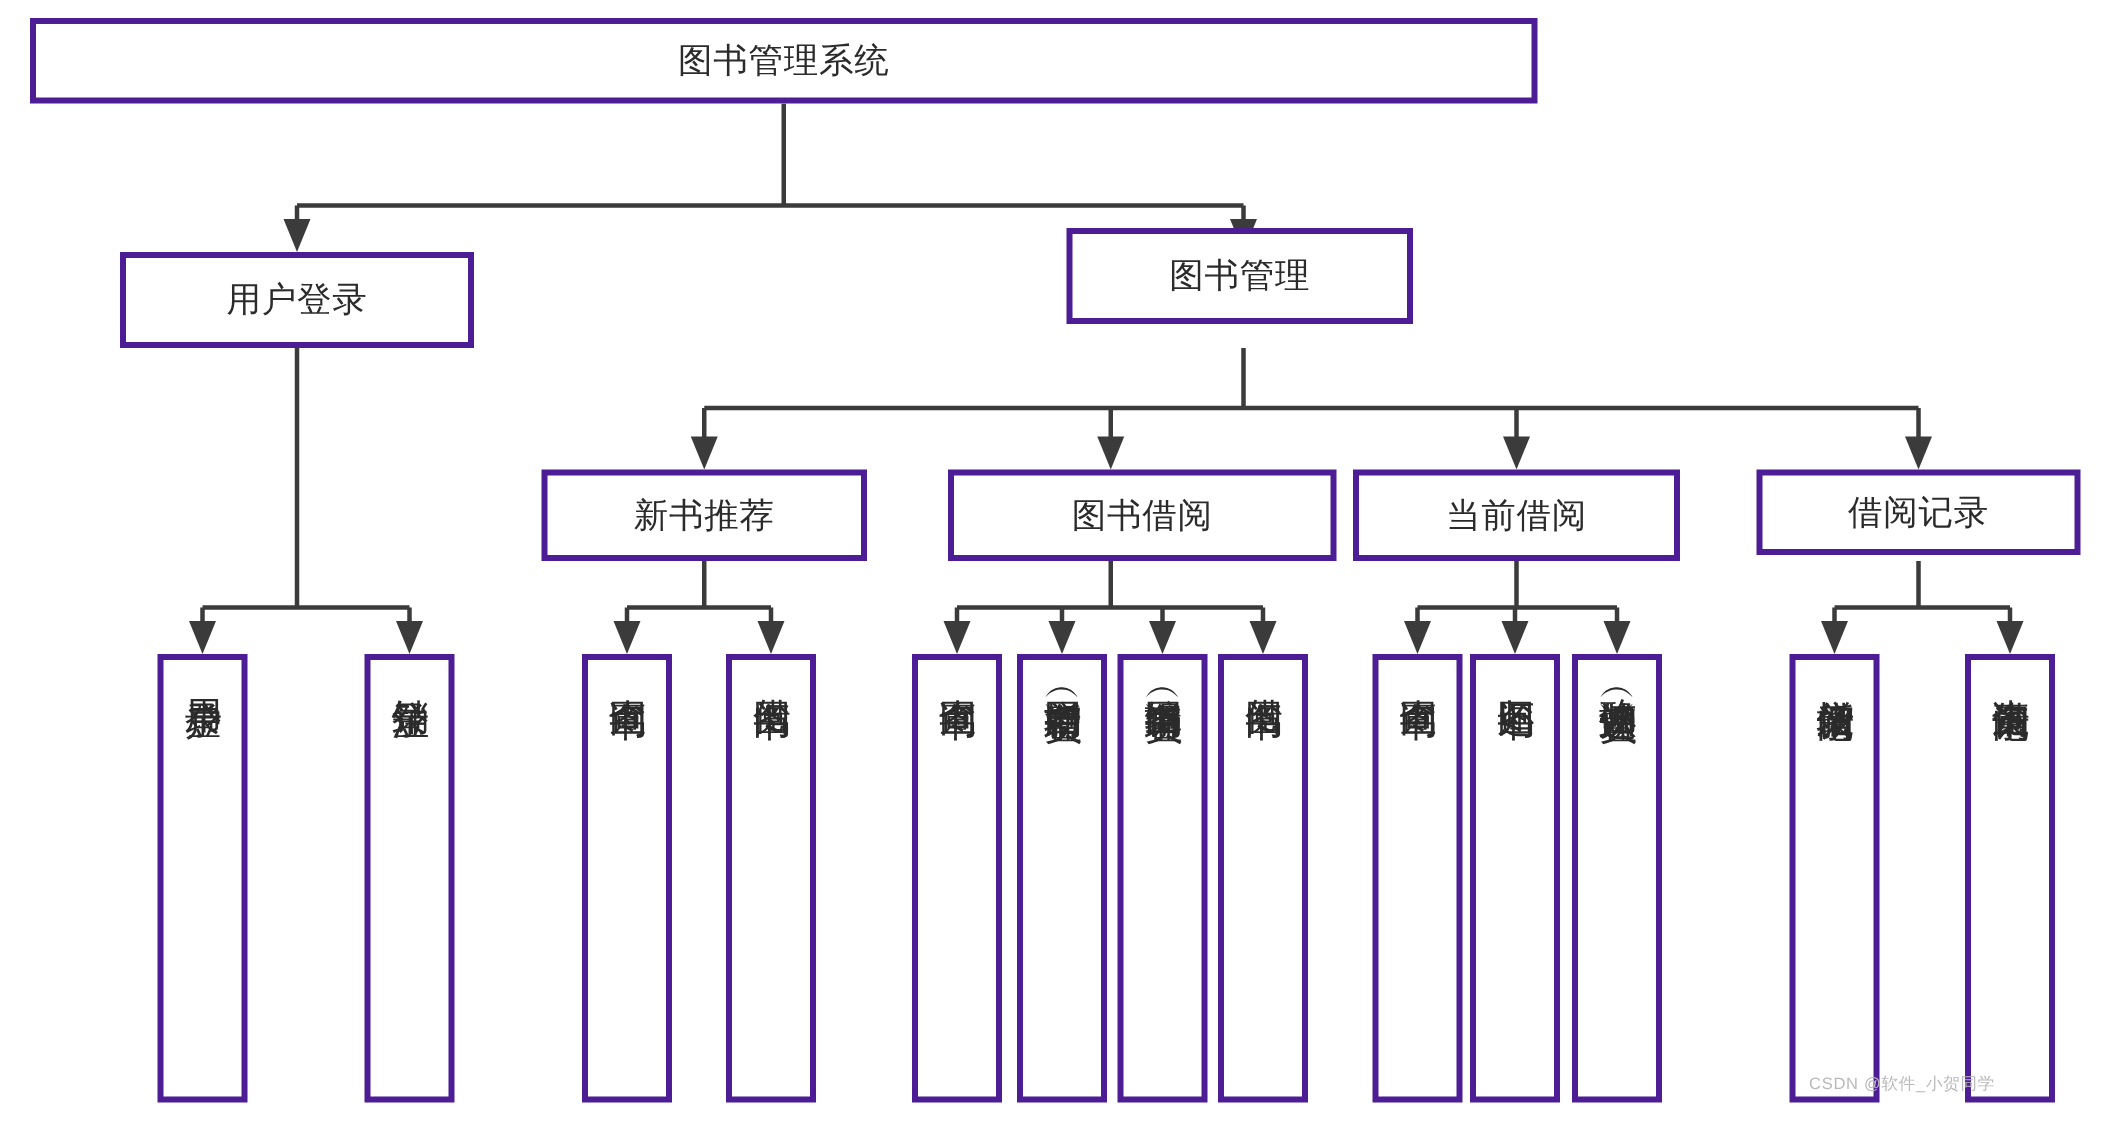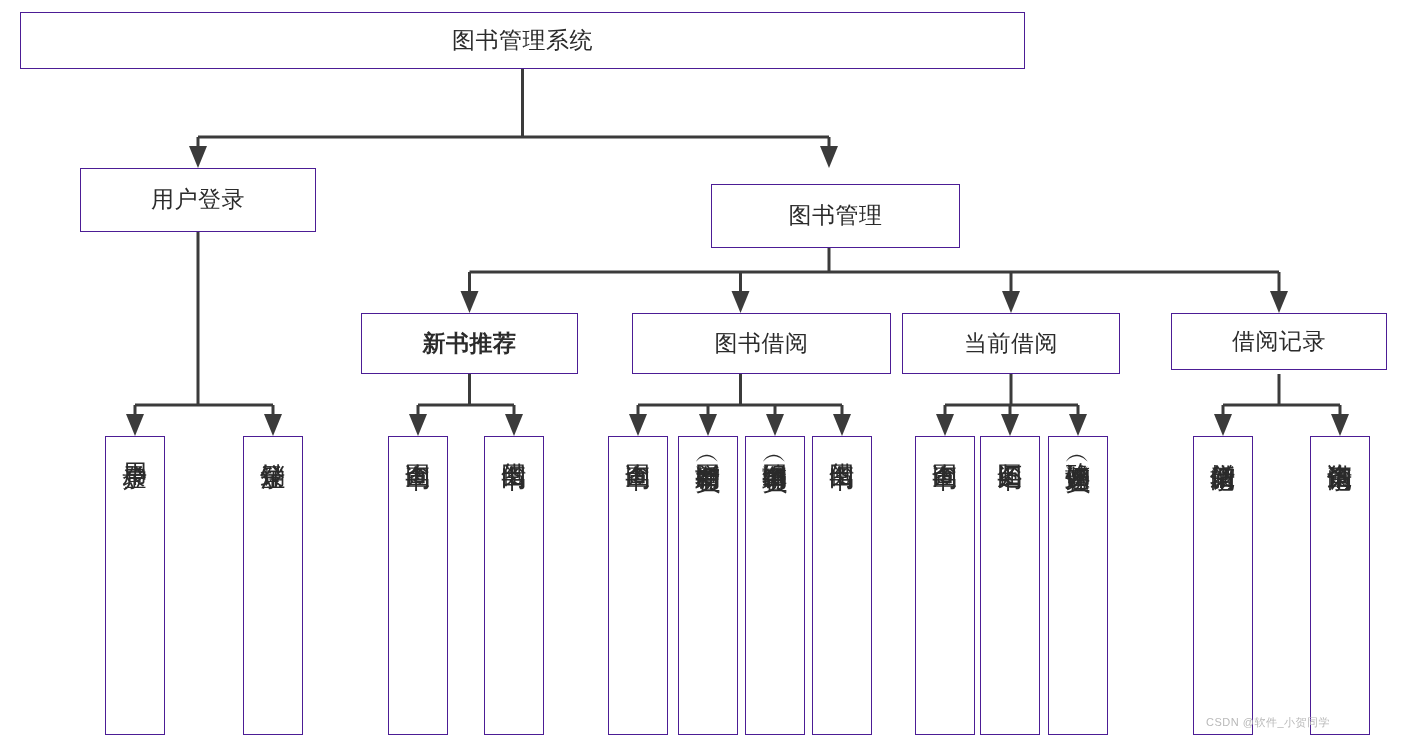--- a/index.html
+++ b/index.html
@@ -21,21 +21,21 @@
     position: absolute;
     left: 0;
     top: 0;
     width: 1405px;
     height: 747px;
   }
   .node {
     position: absolute;
     box-sizing: border-box;
     background: #ffffff;
-    border: 1px solid #4c1d95;
+    border: 4px solid #4c1d95;
     display: flex;
     align-items: center;
     justify-content: center;
     color: #2b2b2b;
   }
   .node .node-label {
     display: block;
     text-align: center;
     line-height: 1.18;
     letter-spacing: 0.5px;
@@ -125,24 +125,24 @@
       <line x1="1340" y1="405" x2="1340" y2="416" stroke="#3b3b3b" stroke-width="3"></line>
       <polygon points="1331,414 1349,414 1340,436" fill="#3b3b3b"></polygon>
     </svg>
   <div id="nodes-layer">
       <div class="node node-h node-root" style="left: 20px; top: 12px; width: 1005px; height: 57px;">
         <span class="node-label">图书管理系统</span>
       </div>
       <div class="node node-h" style="left: 80px; top: 168px; width: 236px; height: 64px;">
         <span class="node-label">用户登录</span>
       </div>
-      <div class="node node-h" style="left: 711px; top: 184px; width: 249px; height: 64px;">
+      <div class="node node-h" style="left: 711px; top: 152px; width: 231px; height: 64px;">
         <span class="node-label">图书管理</span>
       </div>
-      <div class="node node-h" style="left: 361px; top: 313px; width: 217px; height: 61px; font-weight: bold;">
+      <div class="node node-h" style="left: 361px; top: 313px; width: 217px; height: 61px;">
         <span class="node-label">新书推荐</span>
       </div>
       <div class="node node-h" style="left: 632px; top: 313px; width: 259px; height: 61px;">
         <span class="node-label">图书借阅</span>
       </div>
       <div class="node node-h" style="left: 902px; top: 313px; width: 218px; height: 61px; font-family: Liberation Serif, serif;">
         <span class="node-label">当前借阅</span>
       </div>
       <div class="node node-h" style="left: 1171px; top: 313px; width: 216px; height: 57px;">
         <span class="node-label">借阅记录</span>

